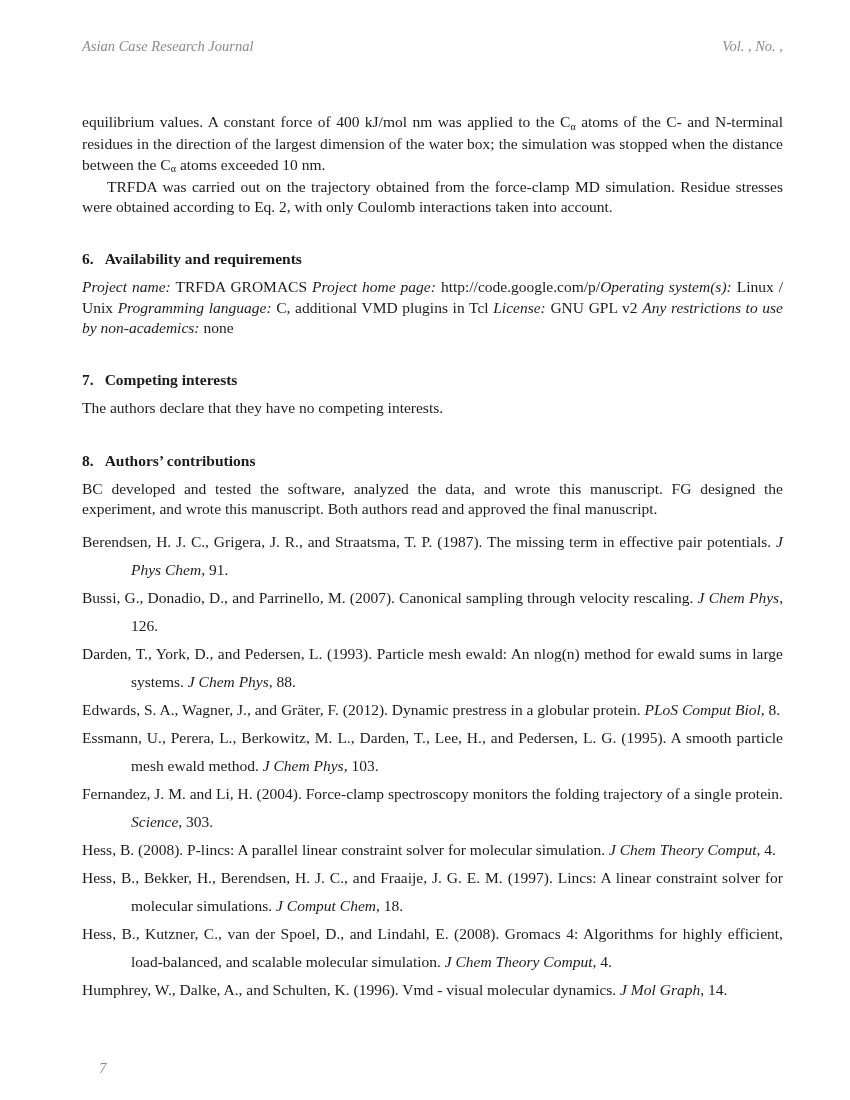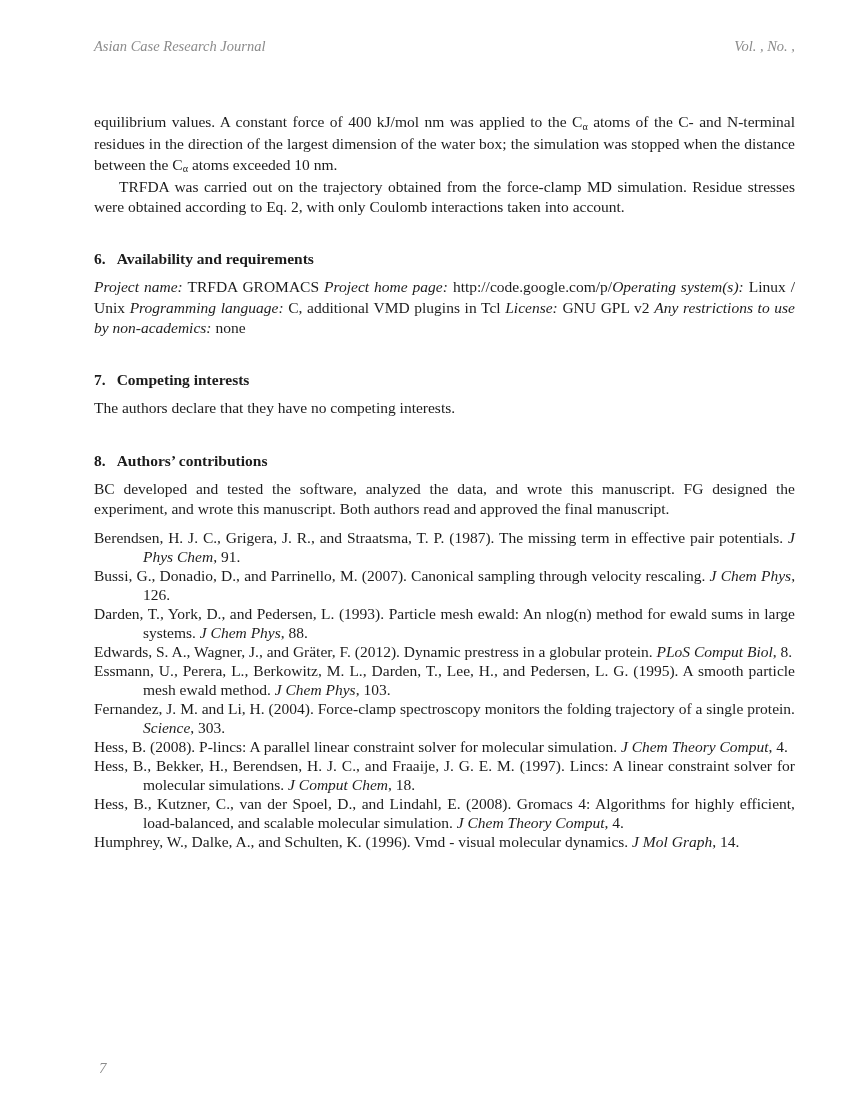--- a/index.html
+++ b/index.html
@@ -10,21 +10,21 @@
   body {
     width: 850px;
     height: 1100px;
     position: relative;
     overflow: hidden;
     font-family: "Liberation Serif", serif;
     color: #1c1c1c;
   }
   .page {
     position: absolute;
-    left: 94px;
+    left: 82px;
     top: 0;
     width: 701px;
   }
   .running-header {
     margin-top: 38px;
     display: flex;
     justify-content: space-between;
     align-items: baseline;
     font-style: italic;
     font-size: 14.5px;
@@ -59,21 +59,21 @@
     top: 0.28em;
   }
   .ref-list {
     margin-top: 9px;
   }
   .ref {
     margin: 0;
     padding-left: 49px;
     text-indent: -49px;
     font-size: 15.5px;
-    line-height: 19px;
+    line-height: 28px;
     text-align: justify;
   }
   .page-footer {
     position: absolute;
     left: 99px;
     top: 1060px;
     font-style: italic;
     font-size: 15px;
     color: #8b8b8b;
   }

